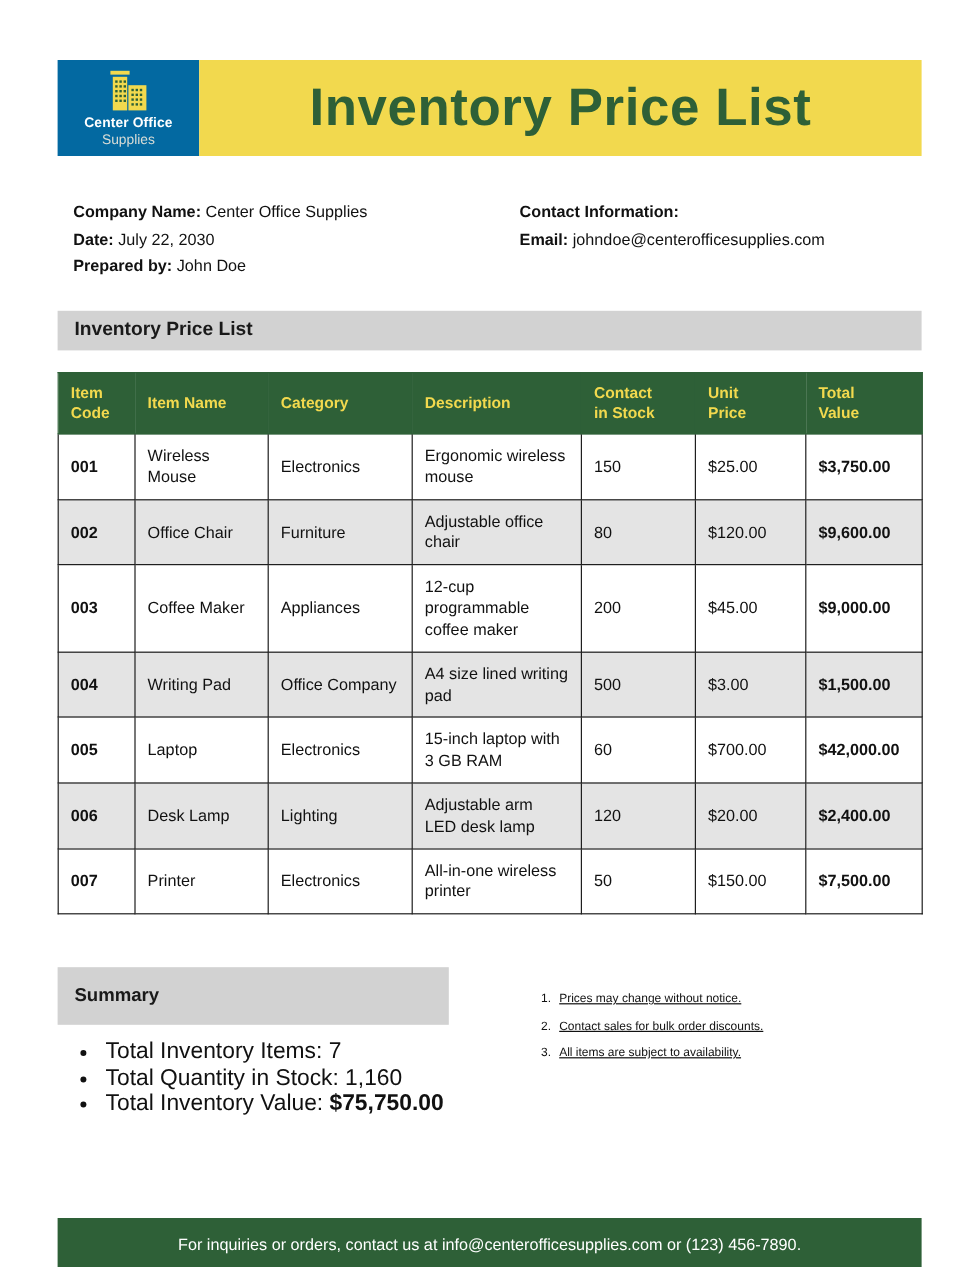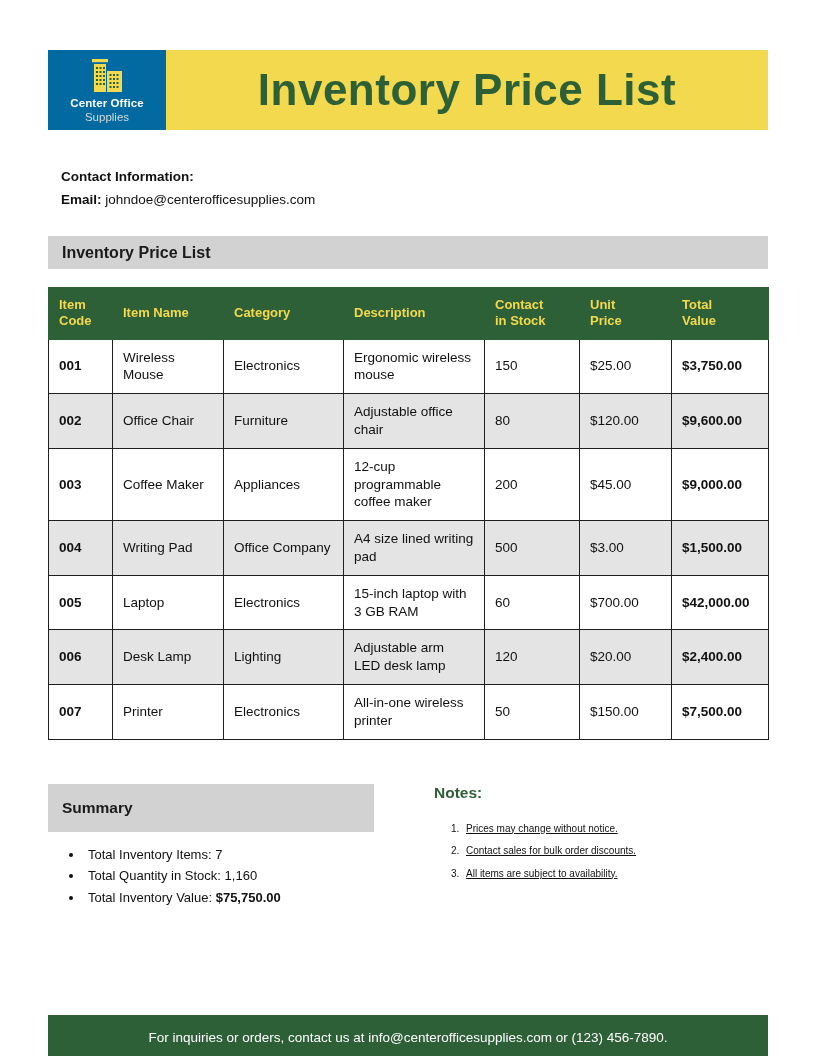--- a/index.html
+++ b/index.html
@@ -158,21 +158,21 @@
     width: 326px;
   }
   .summary-title {
     font-size: 15.5px;
     font-weight: bold;
     color: #1a1a1a;
   }
   ul.summary-list {
     margin: 12px 0 0 0;
     padding-left: 36px;
-    font-size: 13px;
+    font-size: 19px;
     line-height: 21.5px;
     list-style-type: disc;
   }
   ul.summary-list li { padding-left: 4px; }
   .strong { font-weight: bold; }
 
   .notes-title {
     font-size: 15.5px;
     font-weight: bold;
     color: #2E6037;
@@ -253,20 +253,34 @@
       </span>
       <span class="logo-name">Center Office</span>
       <span class="logo-sub">Supplies</span>
     </div>
     <div class="title-box">
       <span class="doc-title">Inventory Price List</span>
     </div>
   </div>
 
   <div class="meta">
+    <div class="meta-col-left">
+      <div class="meta-row">
+        <span class="meta-label">Company Name:</span>
+        <span class="meta-value">Center Office Supplies</span>
+      </div>
+      <div class="meta-row">
+        <span class="meta-label">Date:</span>
+        <span class="meta-value">July 22, 2030</span>
+      </div>
+      <div class="meta-row">
+        <span class="meta-label">Prepared by:</span>
+        <span class="meta-value">John Doe</span>
+      </div>
+    </div>
     <div class="meta-col-right">
       <div class="meta-row">
         <span class="meta-label">Contact Information:</span>
       </div>
       <div class="meta-row">
         <span class="meta-label">Email:</span>
         <span class="meta-value">johndoe@centerofficesupplies.com</span>
       </div>
     </div>
   </div>
@@ -392,21 +406,20 @@
         </li>
         <li>
           <span>Total Quantity in Stock: </span><span>1,160</span>
         </li>
         <li>
           <span>Total Inventory Value: </span><span class="strong">$75,750.00</span>
         </li>
       </ul>
     </div>
     <div class="bottom-right">
-      <div class="notes-title">Notes:</div>
       <ol class="notes-list">
         <li>Prices may change without notice.</li>
         <li>Contact sales for bulk order discounts.</li>
         <li>All items are subject to availability.</li>
       </ol>
     </div>
   </div>
 
   <div class="footer">
     <span class="footer-text">For inquiries or orders, contact us at info@centerofficesupplies.com or (123) 456-7890.</span>

